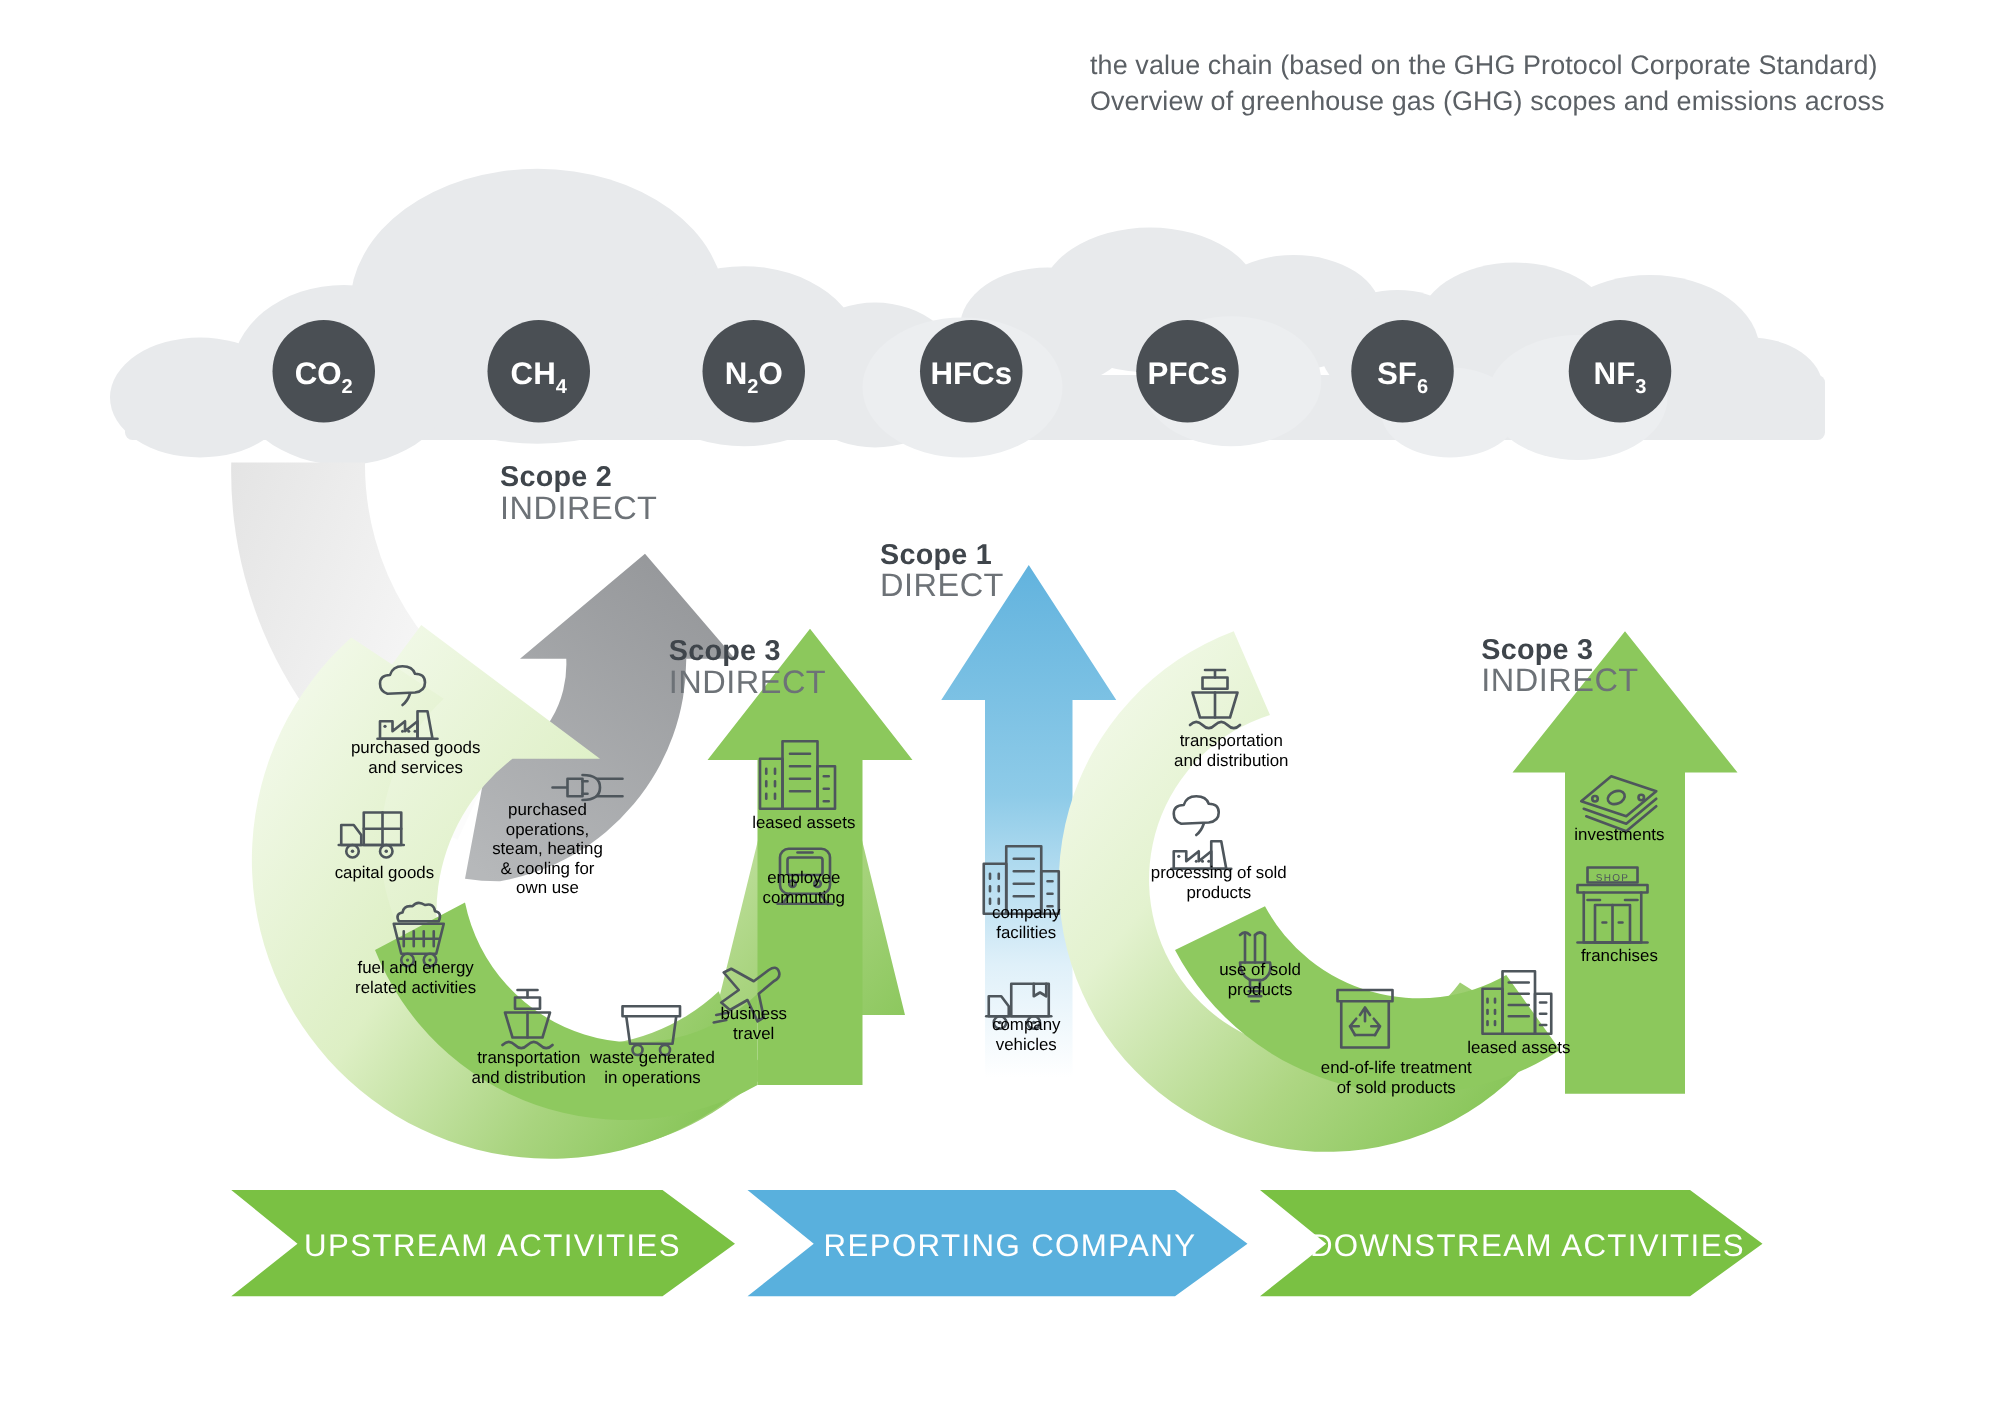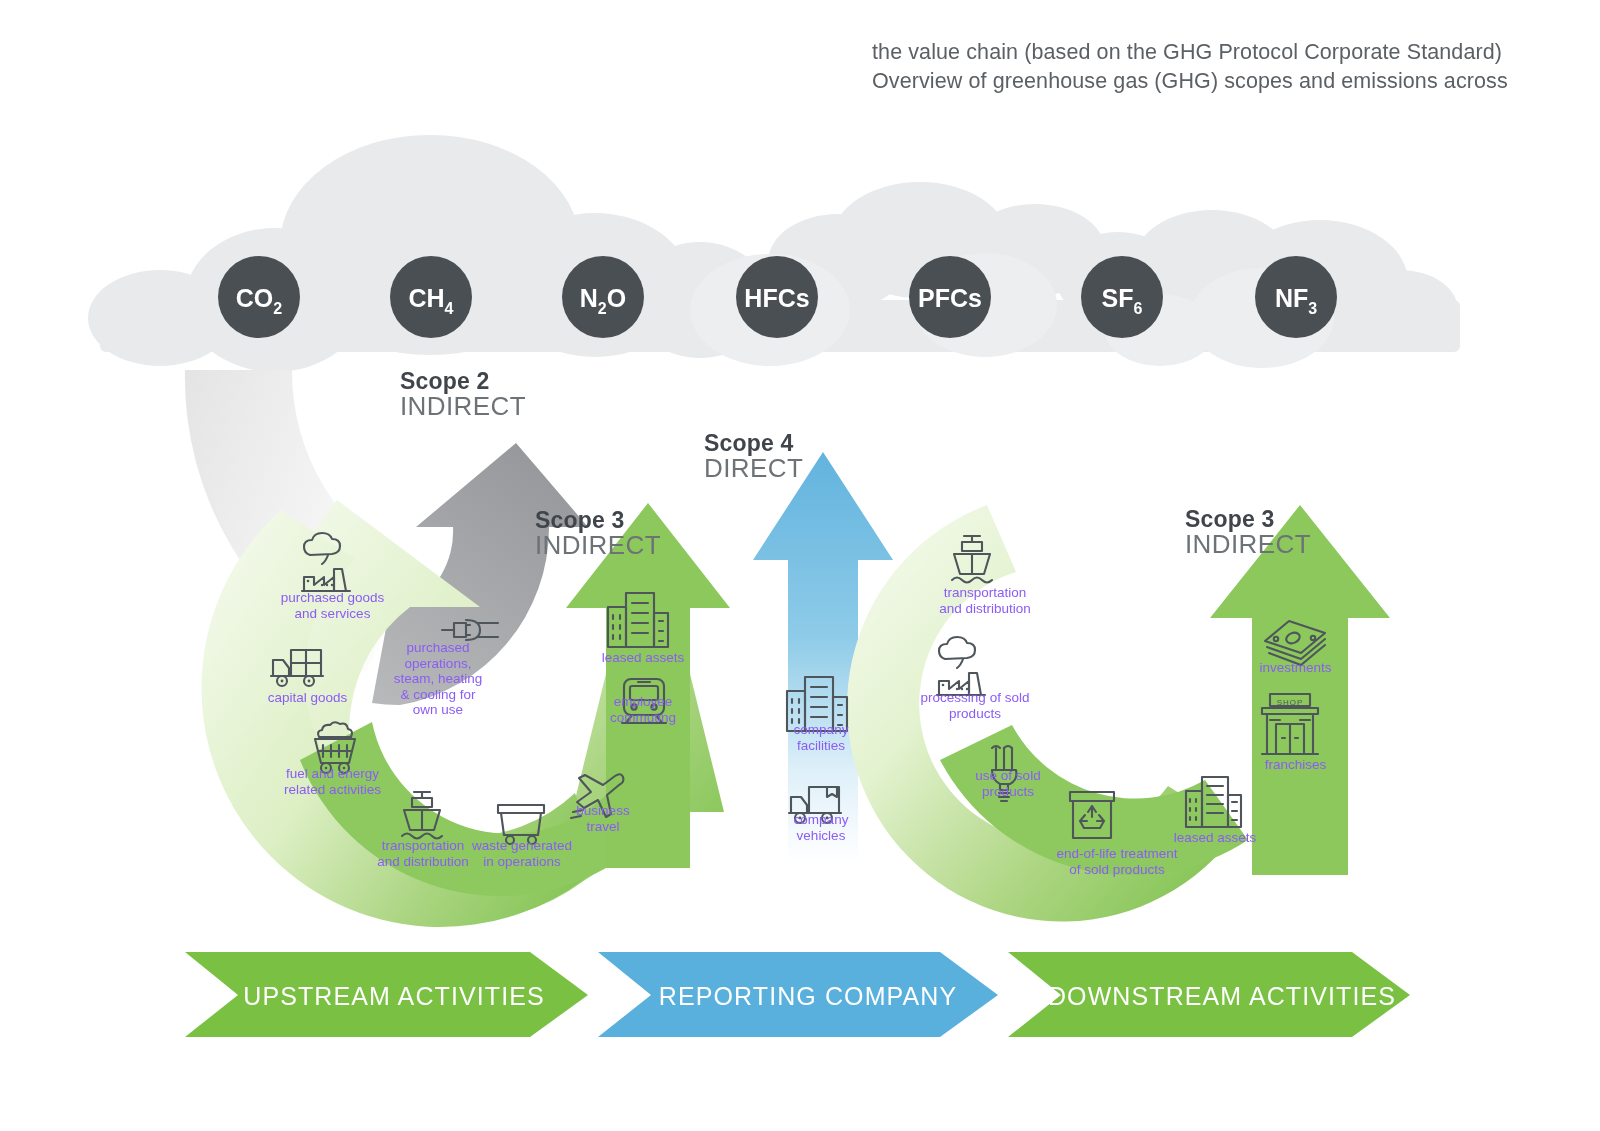--- a/index.html
+++ b/index.html
@@ -5,21 +5,21 @@
   html,body{margin:0;padding:0;background:#ffffff;}
   body{width:1600px;height:1131px;position:relative;overflow:hidden;
        font-family:"Liberation Sans",sans-serif;color:#53585d;}
   #stage{position:absolute;inset:0;width:1600px;height:1131px;}
   svg.layer{position:absolute;left:0;top:0;width:1600px;height:1131px;overflow:visible;}
   .ttl{position:absolute;left:872px;top:38px;width:660px;font-size:21.5px;line-height:29px;
        color:#5b6065;letter-spacing:.1px;}
   .scopehdr{position:absolute;text-align:left;}
   .scopehdr .s1{font-size:23px;font-weight:bold;color:#3f454b;letter-spacing:.2px;line-height:27px;}
   .scopehdr .s2{font-size:26px;color:#6d7277;letter-spacing:.4px;line-height:23px;}
-  .lab{position:absolute;text-align:center;font-size:13.5px;line-height:15.5px;color:#8b5cf6;}
+  .lab{position:absolute;text-align:center;font-size:13.5px;line-height:15.5px;color:#000000;}
   .gaslab{fill:#ffffff;font-size:25px;font-weight:bold;font-family:"Liberation Sans",sans-serif;}
   .gassub{font-size:16px;}
   .banner-txt{fill:#ffffff;font-size:25px;letter-spacing:1.1px;font-family:"Liberation Sans",sans-serif;}
 </style>
 </head>
 <body>
 
 <div id="stage">
 
   <div class="ttl">
@@ -154,21 +154,21 @@
 
   <div class="scopehdr" style="left:400px;top:368px;width:240px;">
     <div class="s1">Scope 2</div>
     <div class="s2">INDIRECT</div>
   </div>
   <div class="scopehdr" style="left:535px;top:507px;width:240px;">
     <div class="s1">Scope 3</div>
     <div class="s2">INDIRECT</div>
   </div>
   <div class="scopehdr" style="left:704px;top:430px;width:240px;">
-    <div class="s1">Scope 4</div>
+    <div class="s1">Scope 1</div>
     <div class="s2">DIRECT</div>
   </div>
   <div class="scopehdr" style="left:1185px;top:506px;width:240px;">
     <div class="s1">Scope 3</div>
     <div class="s2">INDIRECT</div>
   </div>
 
   <svg class="layer" viewBox="0 0 1600 1131" fill="none" stroke="#4e565c" stroke-width="2.1" stroke-linecap="round" stroke-linejoin="round">
 
     <g transform="translate(302,533) scale(1.0)">

